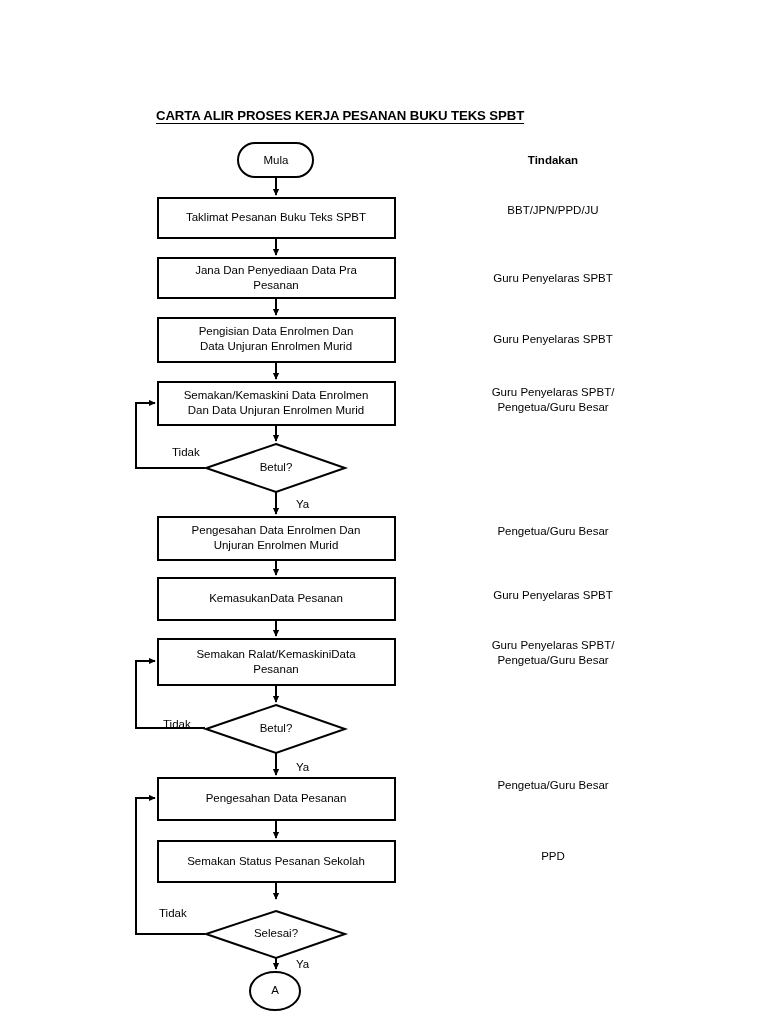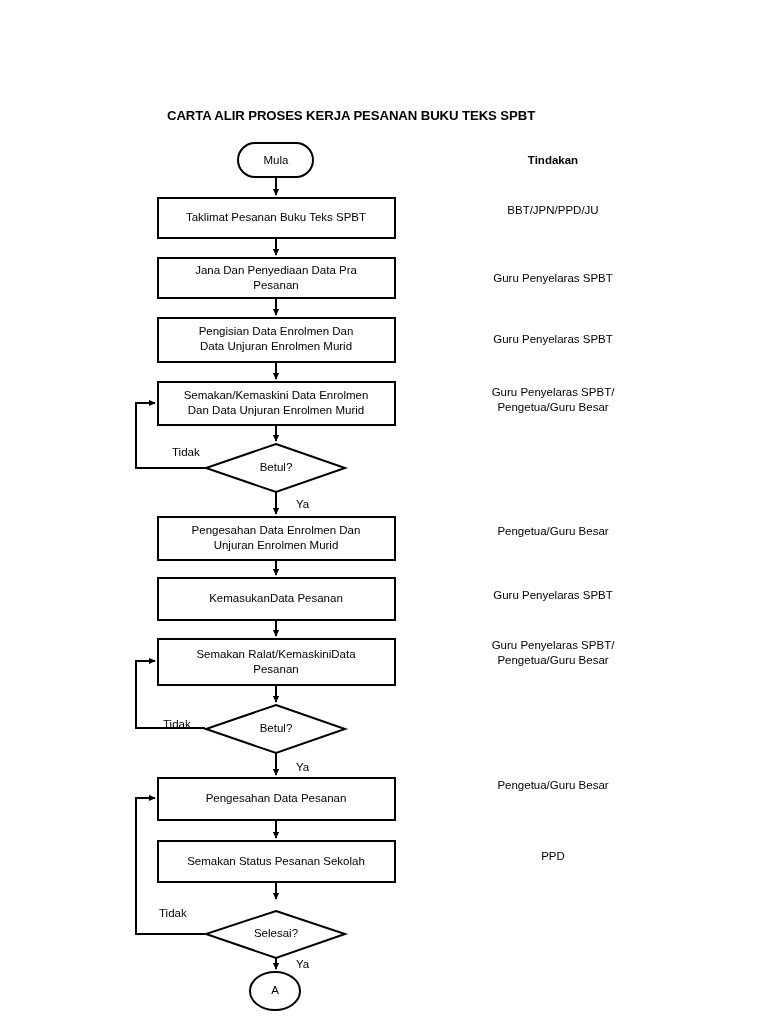--- a/index.html
+++ b/index.html
@@ -52,26 +52,27 @@
     dominant-baseline: middle;
   }
   .branch-text {
     font-family: "Liberation Sans", sans-serif;
     font-size: 11.5px;
     fill: #000000;
     dominant-baseline: middle;
   }
   .page-title {
     position: absolute;
-    left: 167px;
+    left: 156px;
     top: 108px;
     font-family: "Liberation Sans", sans-serif;
     font-size: 13.2px;
     font-weight: bold;
     letter-spacing: -0.1px;
+    text-decoration: underline;
     text-underline-offset: 2.5px;
     white-space: nowrap;
   }
   .shape-stroke {
     fill: #ffffff;
     stroke: #000000;
     stroke-width: 2;
   }
   .conn-line {
     stroke: #000000;

